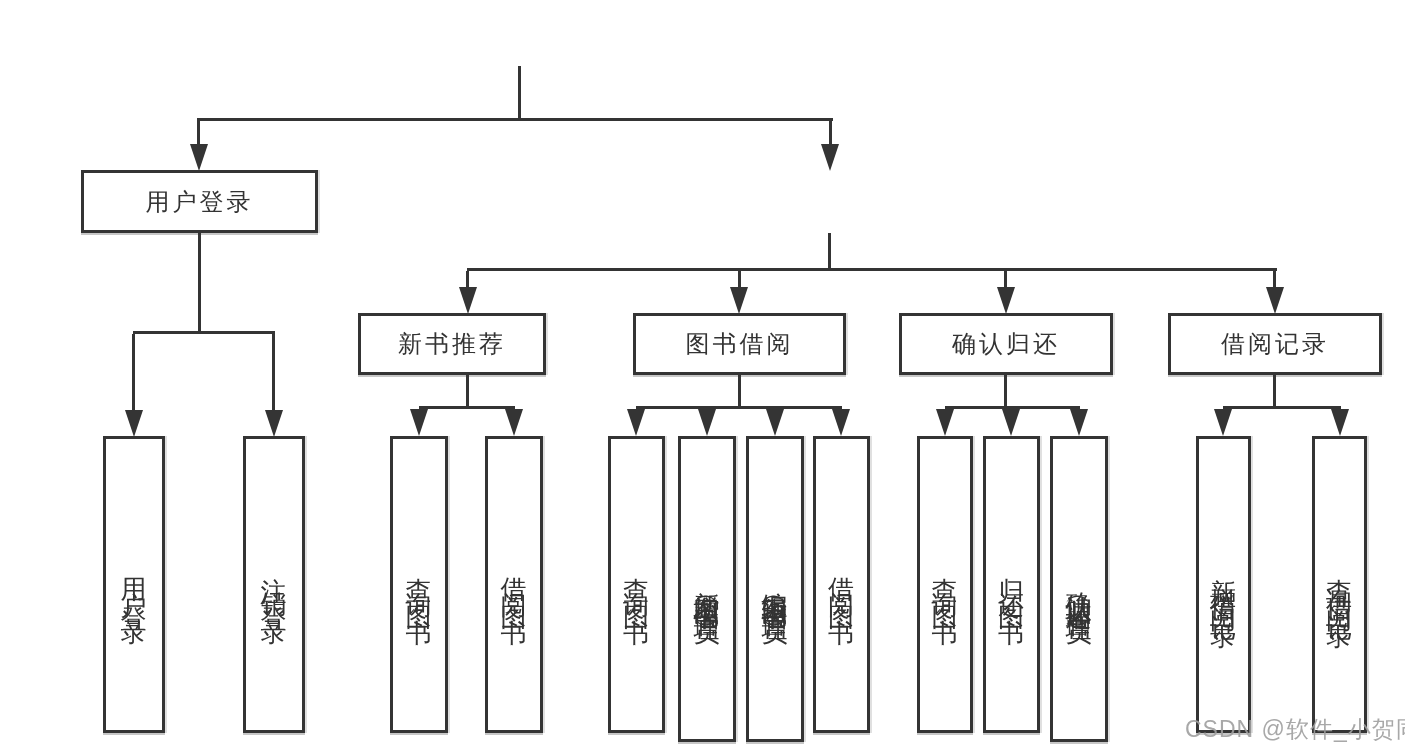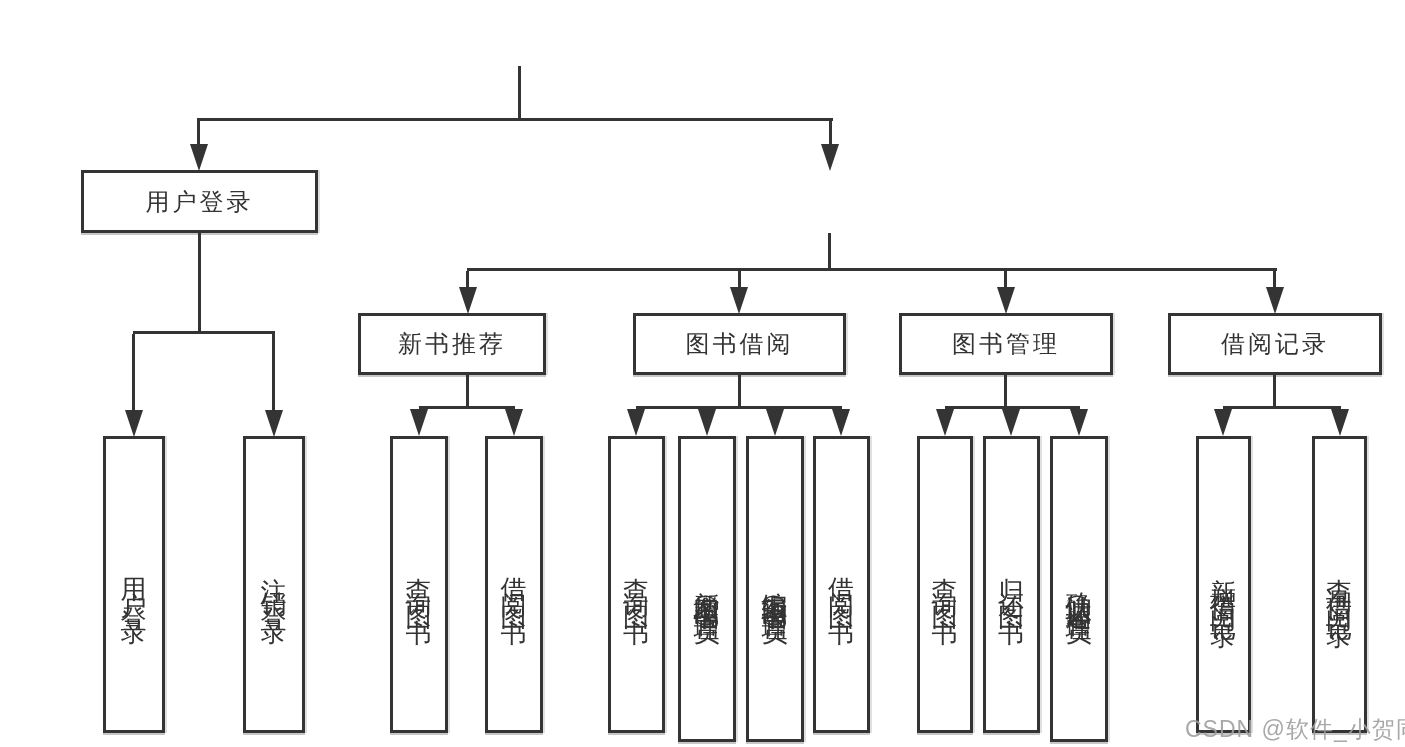--- a/index.html
+++ b/index.html
@@ -57,21 +57,21 @@
   <div class="tri" style="left:459px;top:287px;"></div>
   <div class="vline" style="left:738px;top:271px;width:3px;height:16px;"></div>
   <div class="tri" style="left:730px;top:287px;"></div>
   <div class="vline" style="left:1004px;top:271px;width:3px;height:16px;"></div>
   <div class="tri" style="left:997px;top:287px;"></div>
   <div class="vline" style="left:1273px;top:271px;width:3px;height:16px;"></div>
   <div class="tri" style="left:1266px;top:287px;"></div>
 
   <div class="box hbox" style="left:358px;top:313px;width:188px;height:62px;">新书推荐</div>
   <div class="box hbox" style="left:633px;top:313px;width:213px;height:62px;">图书借阅</div>
-  <div class="box hbox" style="left:899px;top:313px;width:214px;height:62px;">图书管理</div>
+  <div class="box hbox" style="left:899px;top:313px;width:214px;height:62px;">确认归还</div>
   <div class="box hbox" style="left:1168px;top:313px;width:214px;height:62px;">借阅记录</div>
 
   <div class="vline" style="left:466px;top:375px;width:3px;height:34px;"></div>
   <div class="hline" style="left:419px;top:406px;width:96px;height:3px;"></div>
   <div class="tri" style="left:410px;top:409px;"></div>
   <div class="tri" style="left:505px;top:409px;"></div>
 
   <div class="vline" style="left:738px;top:375px;width:3px;height:34px;"></div>
   <div class="hline" style="left:636px;top:406px;width:206px;height:3px;"></div>
   <div class="tri" style="left:627px;top:409px;"></div>

